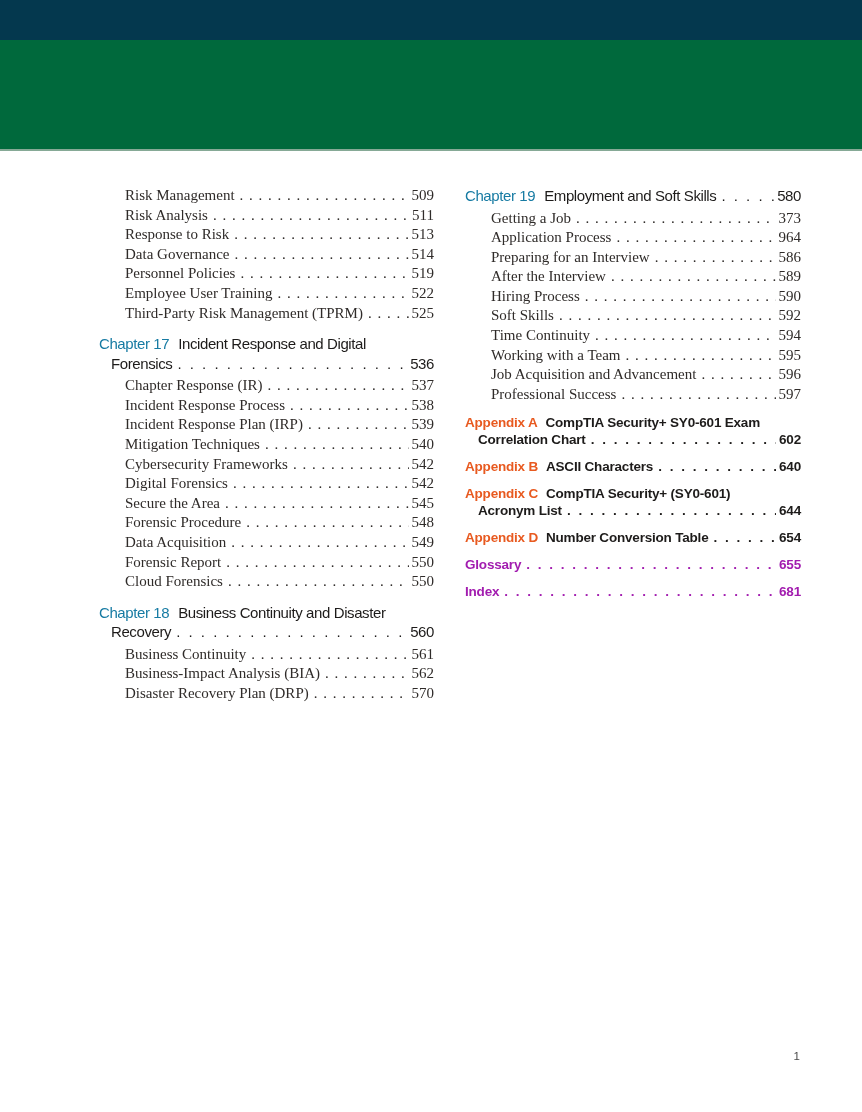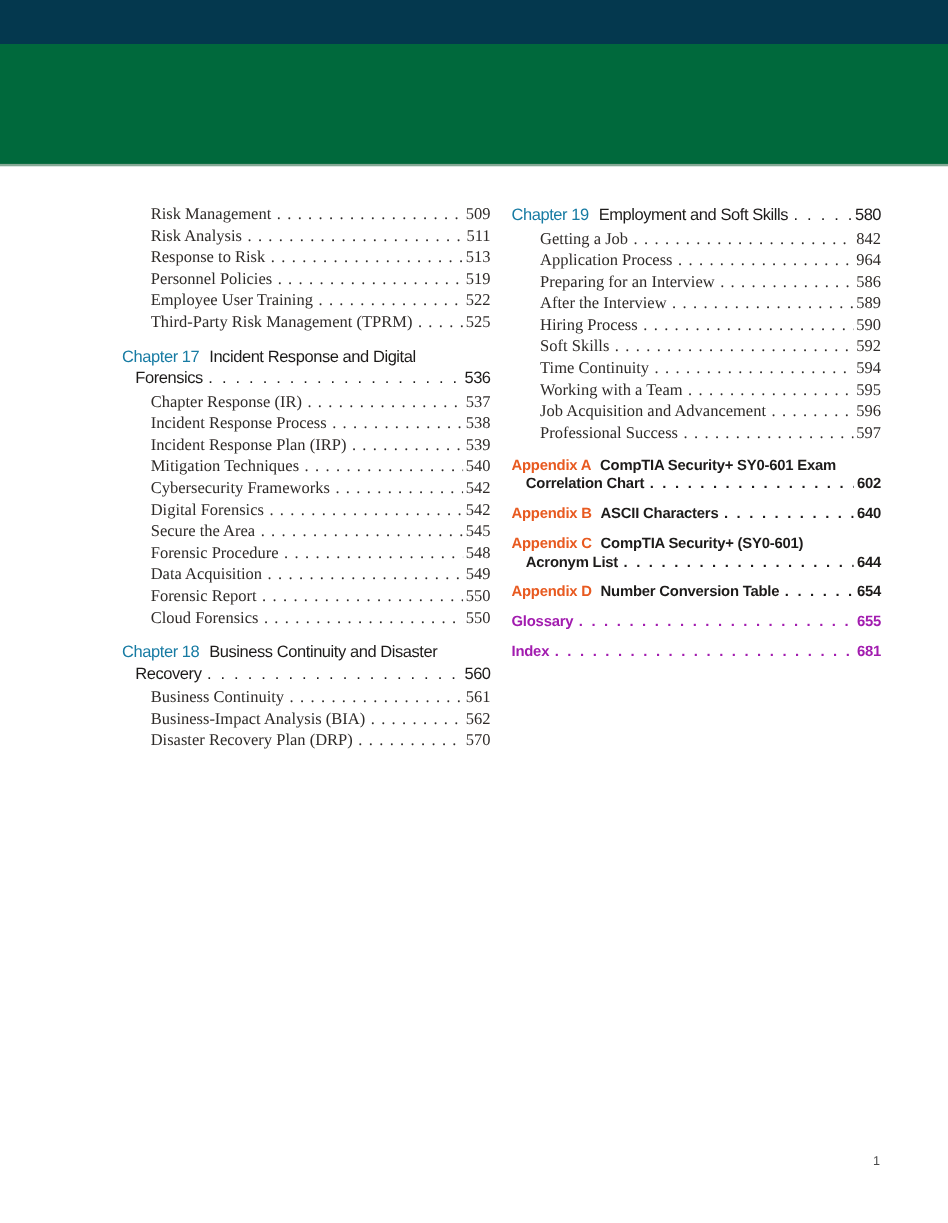--- a/index.html
+++ b/index.html
@@ -3,21 +3,21 @@
 <meta charset="utf-8">
 <style>
   * { margin:0; padding:0; box-sizing:border-box; }
   html,body { width:862px; height:1112px; background:#ffffff; overflow:hidden; }
   body { position:relative; font-family:"Liberation Serif","DejaVu Serif",serif; }
 
   .band-navy { position:absolute; left:0; top:0; width:862px; height:40px; background:var(--navy,#04384e); }
   .band-green { position:absolute; left:0; top:40px; width:862px; height:111px; background:var(--green,#00693c); border-bottom:2px solid var(--green-edge,#86a996); }
 
   .col { position:absolute; top:186px; }
-  .col-left  { left:99px;  width:335px;margin-left:12px; }
+  .col-left  { left:99px;  width:335px; }
   .col-right { left:465px; width:336px; }
 
   
   .row { display:flex; align-items:baseline; }
   .row .t { white-space:nowrap; }
   .dots { flex:1 1 auto; min-width:8px; overflow:hidden; white-space:nowrap; margin:0 3px 0 5px; }
   .dots::after { content:". . . . . . . . . . . . . . . . . . . . . . . . . . . . . . . . . . . . . . . . . . . . . . . . . . . . . . . . . . . ."; letter-spacing:1px; }
   .pg { white-space:nowrap;text-align:right; }
 
   
@@ -68,20 +68,25 @@
       <span class="t">Risk Analysis</span>
       <span class="dots"></span>
       <span class="pg">511</span>
     </div>
     <div class="row entry">
       <span class="t">Response to Risk</span>
       <span class="dots"></span>
       <span class="pg">513</span>
     </div>
     <div class="row entry">
+      <span class="t">Data Governance</span>
+      <span class="dots"></span>
+      <span class="pg">514</span>
+    </div>
+    <div class="row entry">
       <span class="t">Personnel Policies</span>
       <span class="dots"></span>
       <span class="pg">519</span>
     </div>
     <div class="row entry">
       <span class="t">Employee User Training</span>
       <span class="dots"></span>
       <span class="pg">522</span>
     </div>
     <div class="row entry">
@@ -187,21 +192,21 @@
       <div class="row ">
         <span class="ch-label">Chapter 19</span>
         <span class="t">Employment and Soft Skills</span>
         <span class="dots"></span>
         <span class="pg">580</span>
       </div>
     </div>
     <div class="row entry">
       <span class="t">Getting a Job</span>
       <span class="dots"></span>
-      <span class="pg">842</span>
+      <span class="pg">373</span>
     </div>
     <div class="row entry">
       <span class="t">Application Process</span>
       <span class="dots"></span>
       <span class="pg">964</span>
     </div>
     <div class="row entry">
       <span class="t">Preparing for an Interview</span>
       <span class="dots"></span>
       <span class="pg">586</span>

